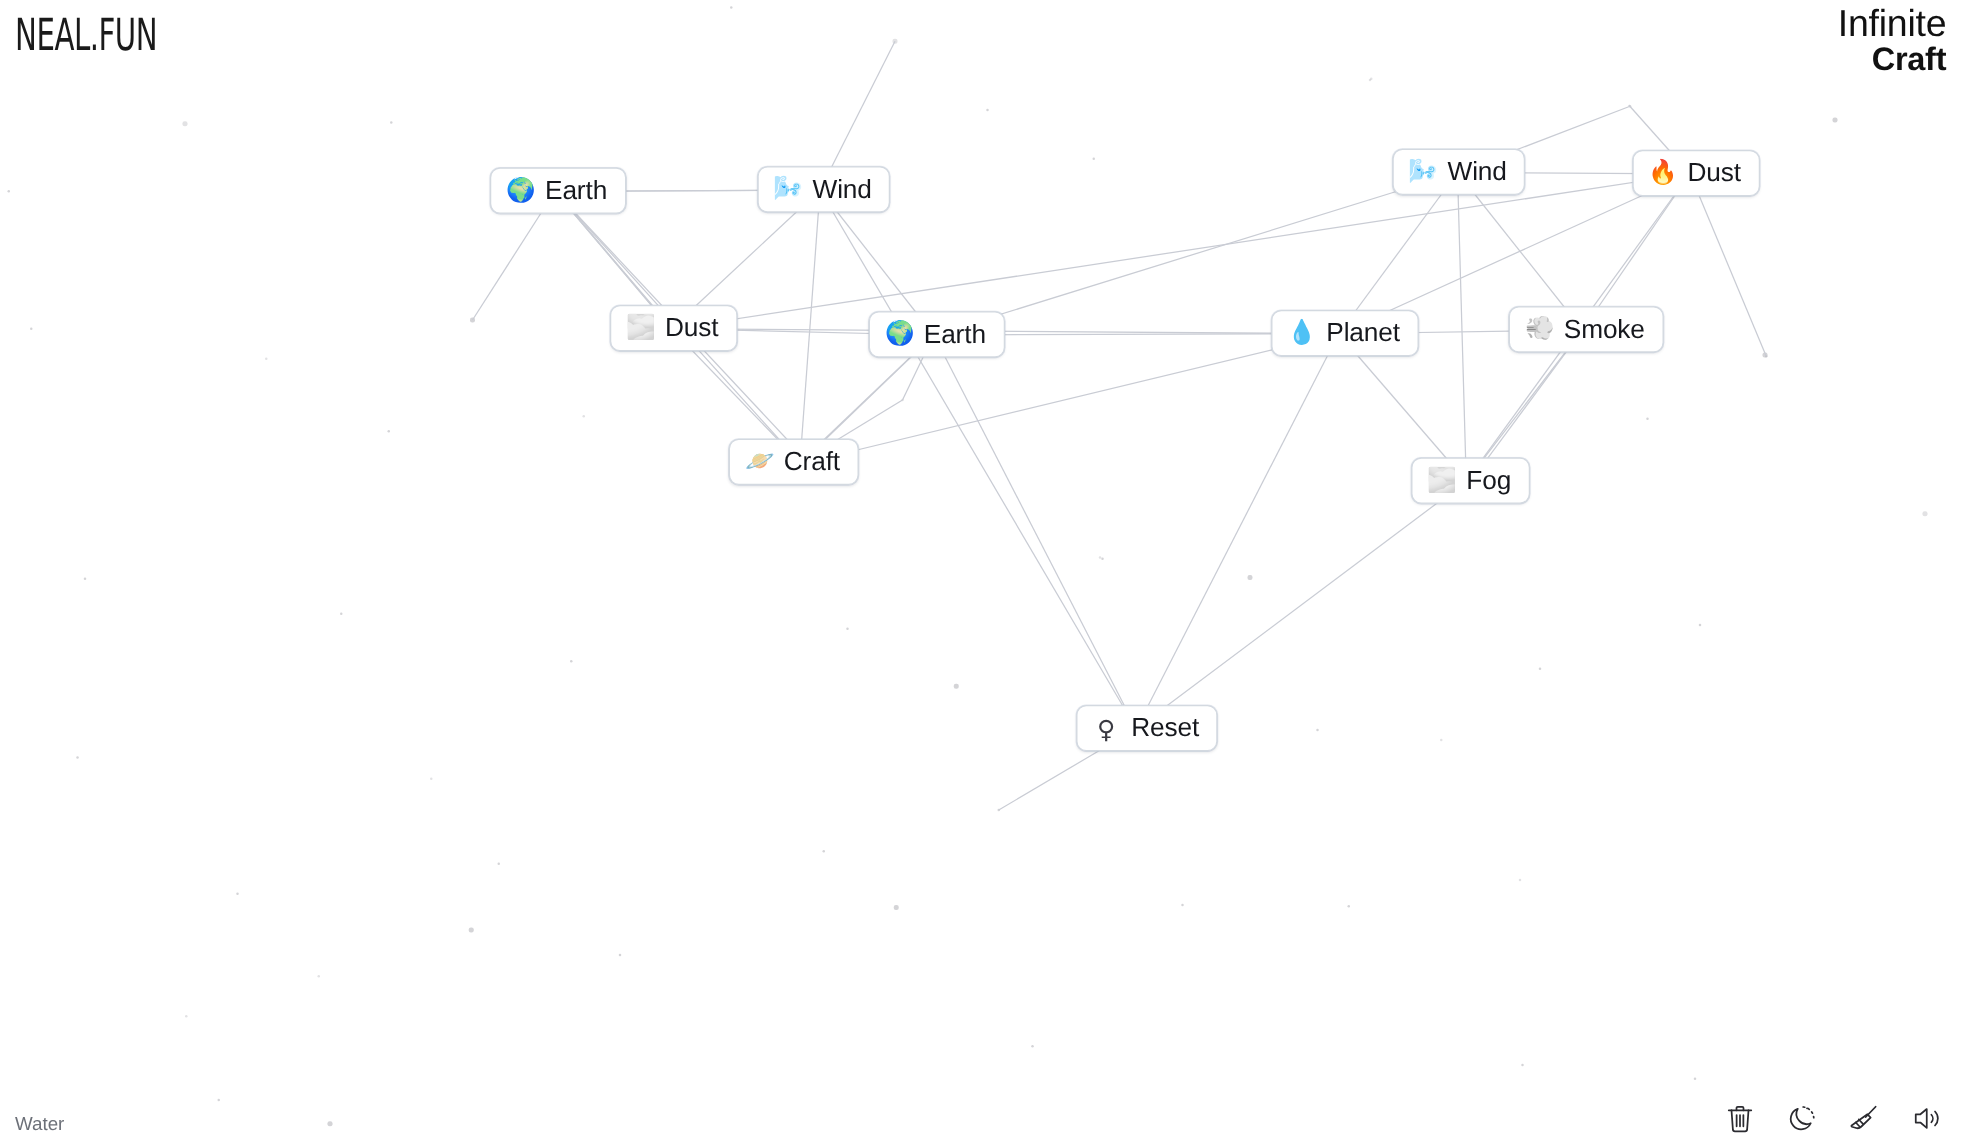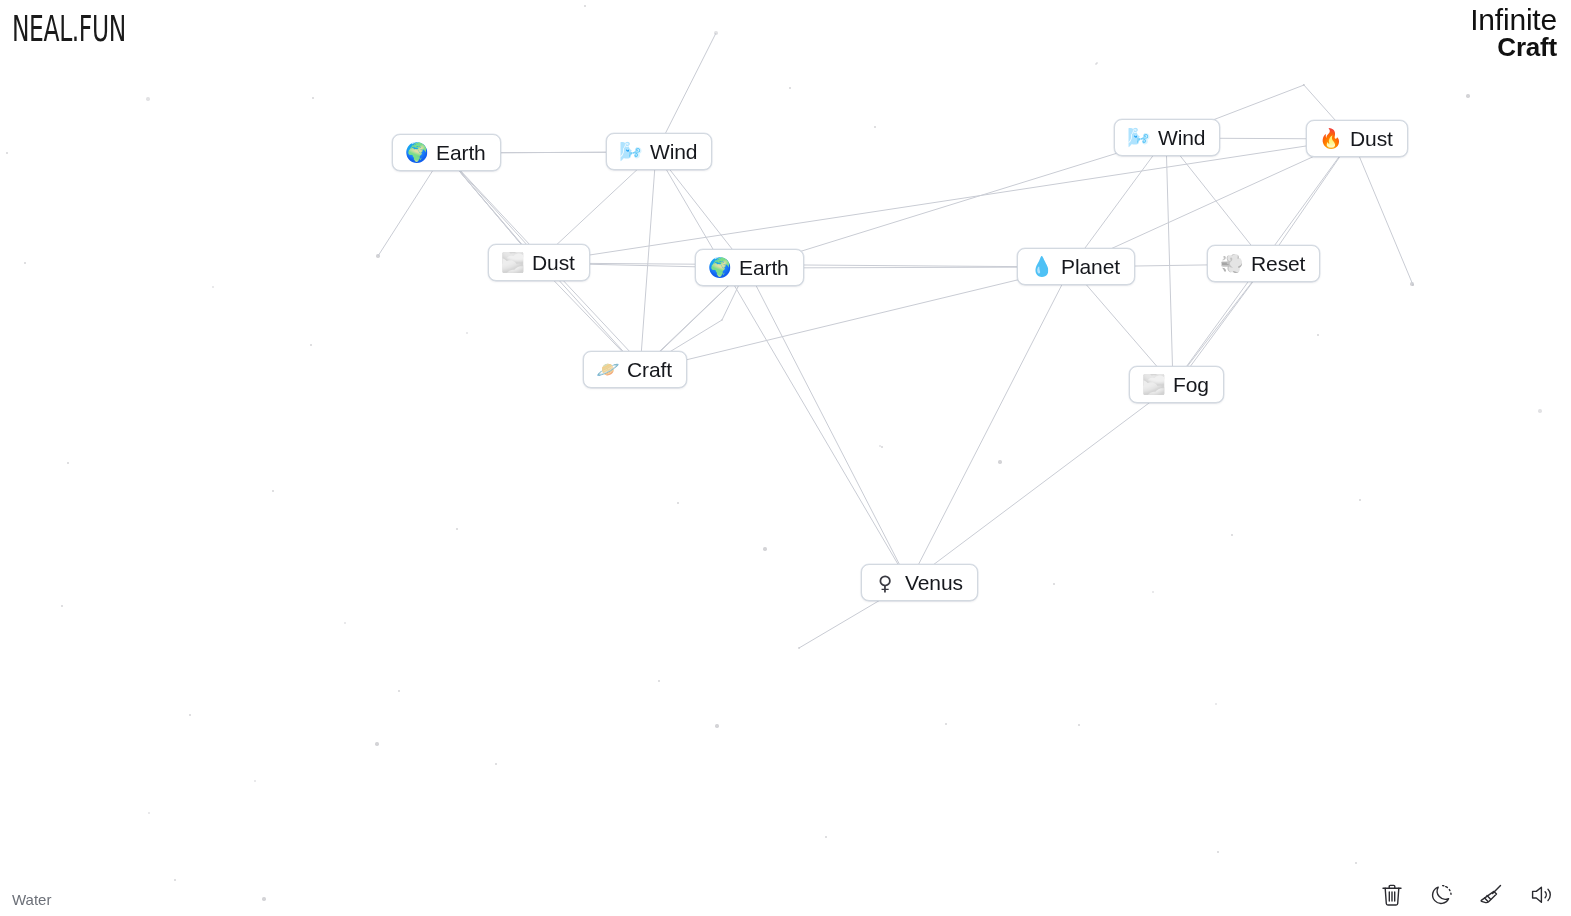--- a/index.html
+++ b/index.html
@@ -284,33 +284,33 @@
       <div class="node" style="left: 695px; top: 249px;">
         <span class="node-emoji">🌍</span>
         <span class="node-label">Earth</span>
       </div>
       <div class="node" style="left: 1017px; top: 248px;">
         <span class="node-emoji">💧</span>
         <span class="node-label">Planet</span>
       </div>
       <div class="node gray" style="left: 1207px; top: 245px;">
         <span class="node-emoji">💨</span>
-        <span class="node-label">Reset</span>
+        <span class="node-label">Smoke</span>
       </div>
       <div class="node" style="left: 583px; top: 351px;">
         <span class="node-emoji">🪐</span>
         <span class="node-label">Craft</span>
       </div>
       <div class="node gray" style="left: 1129px; top: 366px;">
         <span class="node-emoji">🌫️</span>
         <span class="node-label">Fog</span>
       </div>
       <div class="node symbol" style="left: 861px; top: 564px;">
         <span class="node-emoji">♀</span>
-        <span class="node-label">Venus</span>
+        <span class="node-label">Reset</span>
       </div>
     </div>
 
   <div id="reset-link">Water</div>
 
   <div id="bottom-icons">
     <div class="bar-icon">
       <svg width="24" height="26" viewBox="0 0 24 26" fill="none" stroke="currentColor" stroke-width="1.4" stroke-linecap="round" stroke-linejoin="round">
         <path d="M3 6.2 h18"></path>
         <path d="M9.2 6.2 V4.4 a1 1 0 0 1 1-1 h3.6 a1 1 0 0 1 1 1 V6.2"></path>

